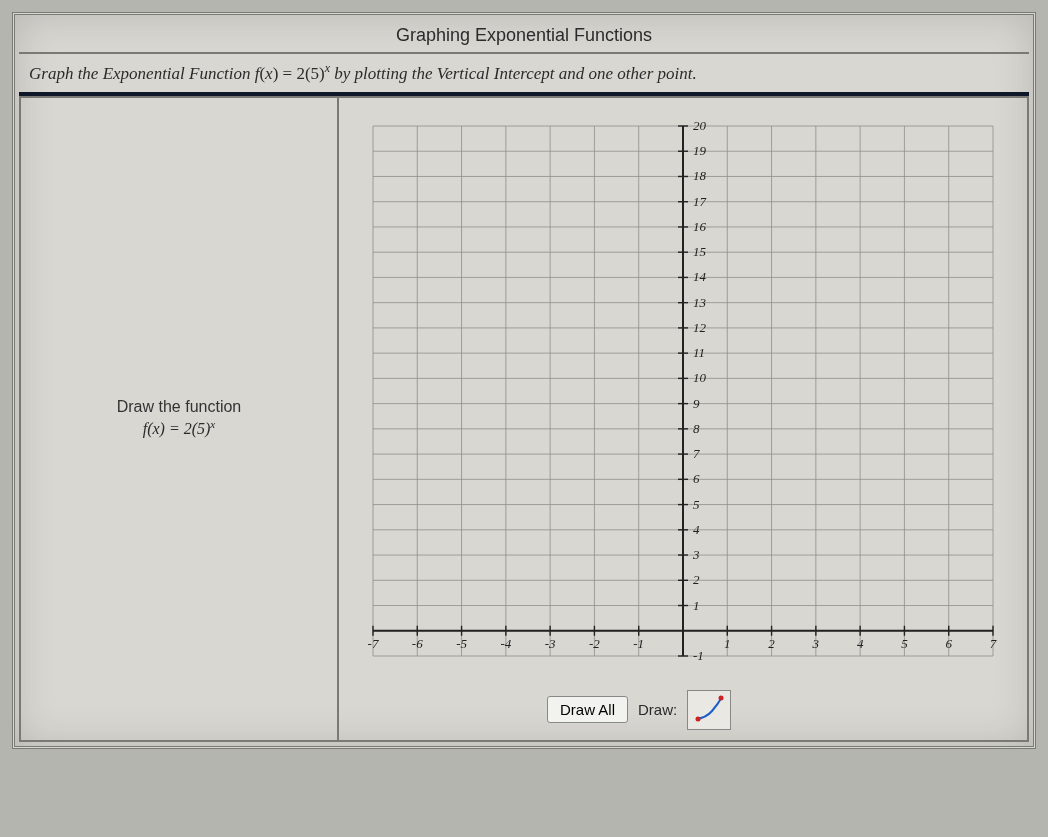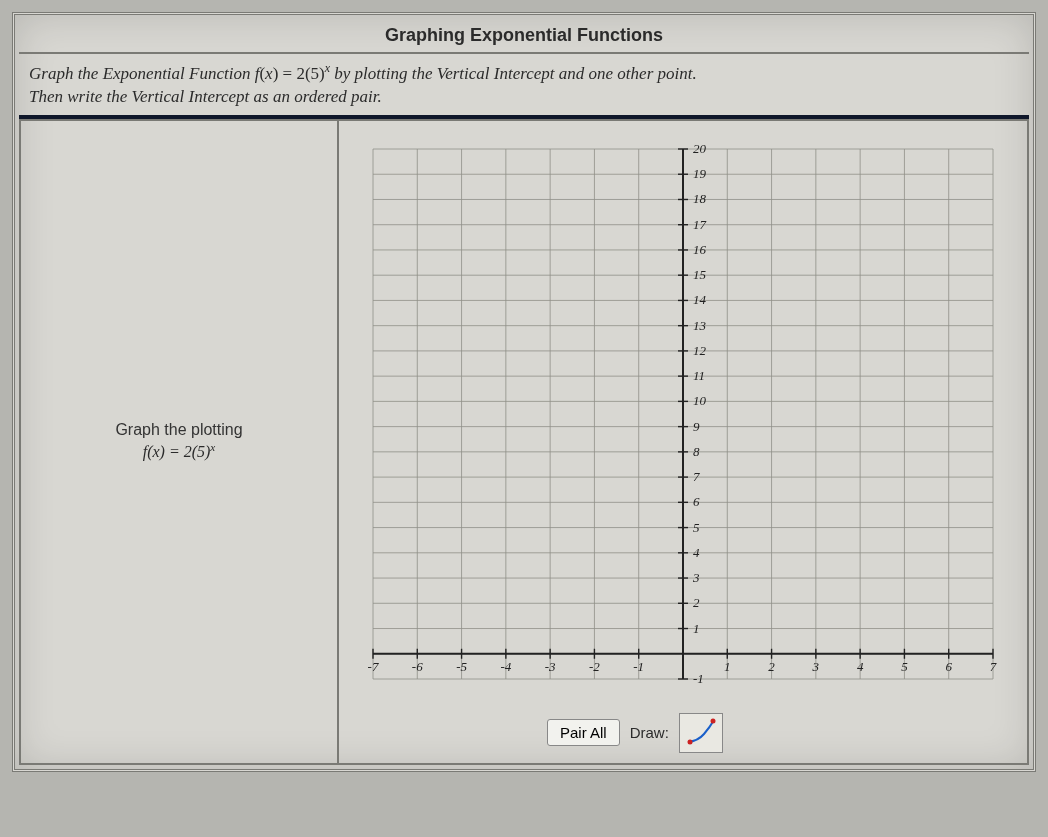--- a/index.html
+++ b/index.html
@@ -10,21 +10,21 @@
     color: #2b2b2b;
   }
   .outer-frame {
     background: #d8d7d2;
     border: 3px double #7a7a75;
     padding: 4px;
     box-shadow: inset 0 0 40px rgba(0,0,0,0.15);
   }
   .title-bar {
     text-align: center;
-    font-weight: bold;
+    font-weight: normal;
     font-size: 18px;
     padding: 6px 0;
     border-bottom: 2px solid #7a7a75;
     font-family: Verdana, Geneva, sans-serif;
   }
   .instructions {
     border-bottom: 4px solid #0f172a;
     padding: 6px 10px;
     font-style: italic;
     font-size: 17px;
@@ -110,28 +110,27 @@
 <body>
 
 <div class="outer-frame">
 
   <div class="title-bar">Graphing Exponential Functions</div>
 
   <div class="instructions">
     <span>Graph the Exponential Function </span>
     <span class="fn"><i>f</i>(<i>x</i>) = 2(5)<sup><i>x</i></sup></span>
     <span> by plotting the Vertical Intercept and one other point.</span><br>
-    <span>Then write the Vertical Intercept as an ordered pair.</span>
   </div>
 
   <table class="layout-table">
     <tbody>
         <tr>
       <td class="left-cell">
-        <div class="lbl">Graph the plotting</div>
+        <div class="lbl">Draw the function</div>
         <div class="eq"><i>f</i>(<i>x</i>) = 2(5)<sup><i>x</i></sup></div>
       </td>
       <td class="graph-cell">
         <svg class="graph-svg" width="660" height="570" viewBox="0 0 660 570">
               <line x1="20" y1="550" x2="20" y2="20" stroke="#8f8f88" stroke-width="0.8"></line>
               <line x1="64.28571428571428" y1="550" x2="64.28571428571428" y2="20" stroke="#8f8f88" stroke-width="0.8"></line>
               <line x1="108.57142857142857" y1="550" x2="108.57142857142857" y2="20" stroke="#8f8f88" stroke-width="0.8"></line>
               <line x1="152.85714285714286" y1="550" x2="152.85714285714286" y2="20" stroke="#8f8f88" stroke-width="0.8"></line>
               <line x1="197.14285714285714" y1="550" x2="197.14285714285714" y2="20" stroke="#8f8f88" stroke-width="0.8"></line>
               <line x1="241.42857142857144" y1="550" x2="241.42857142857144" y2="20" stroke="#8f8f88" stroke-width="0.8"></line>
@@ -233,21 +232,21 @@
               <line x1="325" y1="95.71428571428572" x2="335" y2="95.71428571428572" stroke="#222" stroke-width="1.4"></line>
               <text x="340" y="99.71428571428572" text-anchor="start" font-size="13" font-style="italic" font-family="Times New Roman, serif" fill="#222">17</text>
               <line x1="325" y1="70.47619047619048" x2="335" y2="70.47619047619048" stroke="#222" stroke-width="1.4"></line>
               <text x="340" y="74.47619047619048" text-anchor="start" font-size="13" font-style="italic" font-family="Times New Roman, serif" fill="#222">18</text>
               <line x1="325" y1="45.23809523809524" x2="335" y2="45.23809523809524" stroke="#222" stroke-width="1.4"></line>
               <text x="340" y="49.23809523809524" text-anchor="start" font-size="13" font-style="italic" font-family="Times New Roman, serif" fill="#222">19</text>
               <line x1="325" y1="20" x2="335" y2="20" stroke="#222" stroke-width="1.4"></line>
               <text x="340" y="24" text-anchor="start" font-size="13" font-style="italic" font-family="Times New Roman, serif" fill="#222">20</text>
             </svg>
         <div class="toolbar">
-          <button class="clear-btn">Pair All</button>
+          <button class="clear-btn">Draw All</button>
           <span>Draw:</span>
           <span class="draw-tile">
             <svg width="34" height="30">
               <path d="M4 24 Q 14 23 20 16 Q 26 9 30 2" stroke="#1a5fc9" stroke-width="2" fill="none"></path>
               <circle cx="6" cy="24" r="2.5" fill="#c22"></circle>
               <circle cx="29" cy="3" r="2.5" fill="#c22"></circle>
             </svg>
           </span>
         </div>
       </td>

